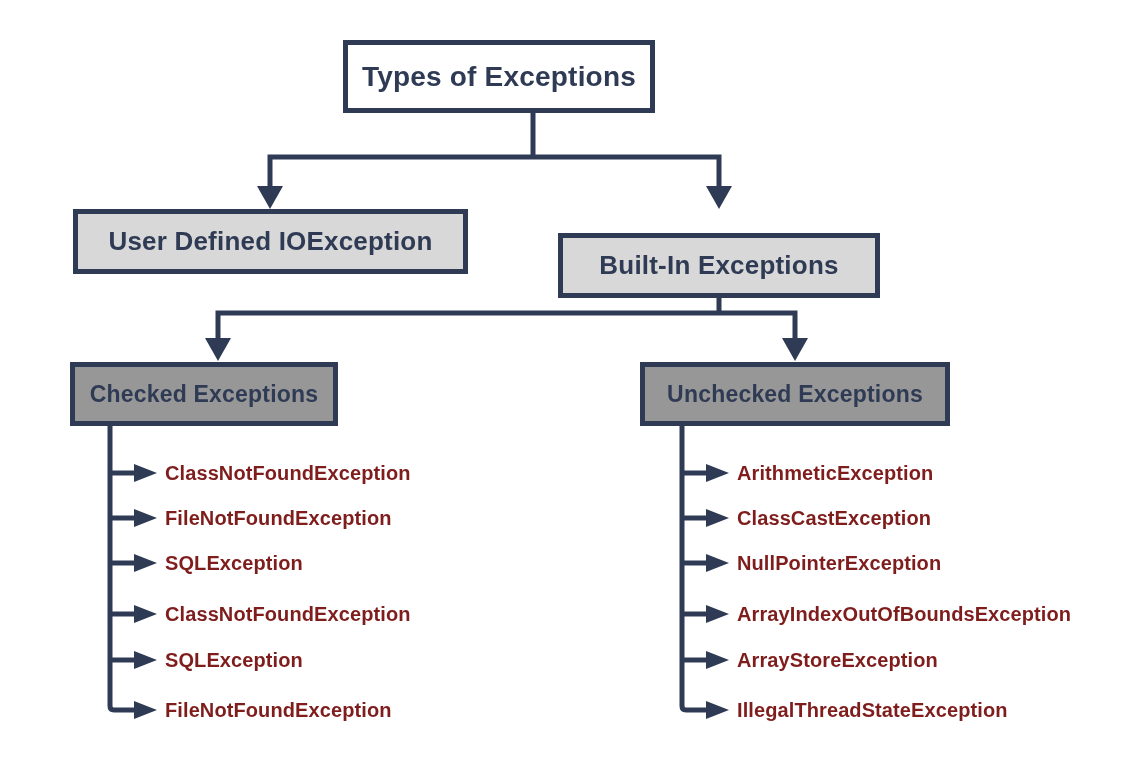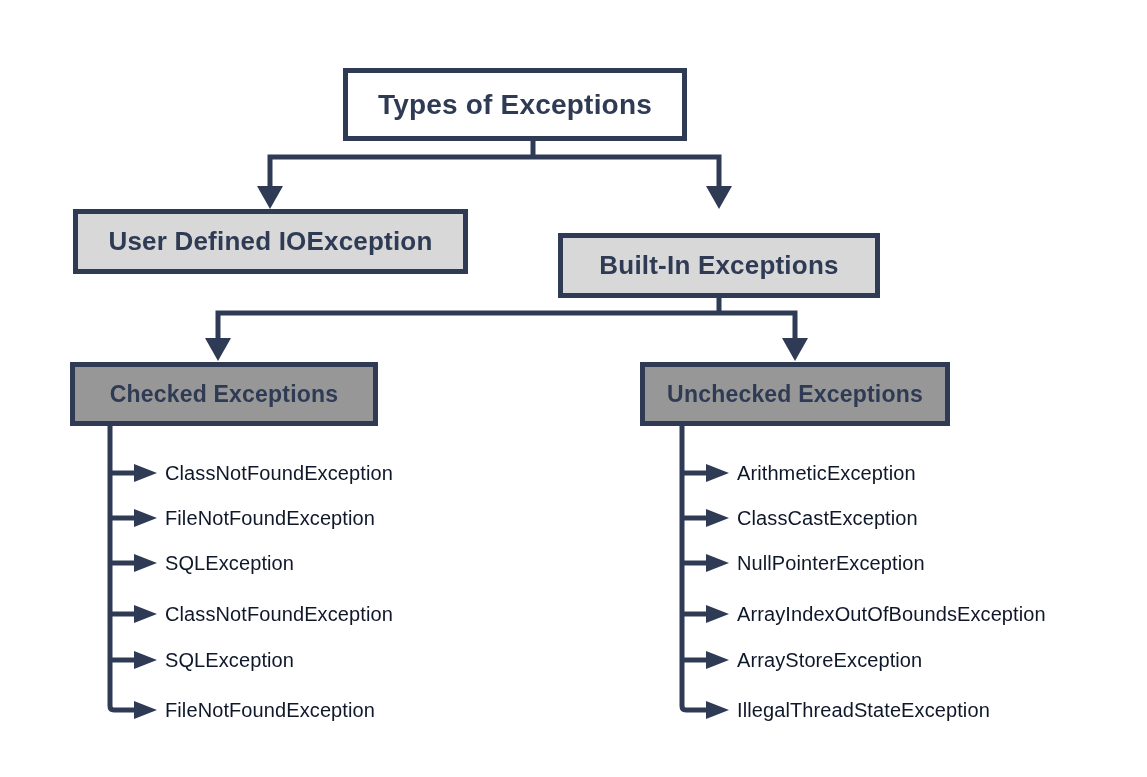--- a/index.html
+++ b/index.html
@@ -23,35 +23,34 @@
     border: 5px solid #2f3b54;
     color: #2f3b54;
     font-weight: bold;
     display: flex;
     align-items: center;
     justify-content: center;
     text-align: center;
     letter-spacing: 0.2px;
   }
   .node-root {
-    left: 343px; top: 40px; width: 344px; height: 73px;
+    left: 343px; top: 40px; width: 312px; height: 73px;
     background: #ffffff;
     font-size: 28px;
-    margin-top: 28px;
   }
   .node-level2 { background: #d8d8d8; font-size: 26px; }
   .node-user-defined { left: 73px;  top: 209px; width: 395px; height: 65px; }
   .node-built-in     { left: 558px; top: 209px; width: 322px; height: 65px; margin-top: 24px; }
   .node-level3 { background: #979797; font-size: 23px; }
-  .node-checked   { left: 70px;  top: 362px; width: 308px; height: 64px; }
+  .node-checked   { left: 70px;  top: 362px; width: 268px; height: 64px; }
   .node-unchecked { left: 640px; top: 362px; width: 310px; height: 64px; }
   .leaf-label {
     position: absolute;
-    color: #0f172a;
-    font-weight: normal;
+    color: #7f1d1d;
+    font-weight: bold;
     font-size: 20px;
     line-height: 24px;
     white-space: nowrap;
     letter-spacing: 0.1px;
   }
   .col-checked .leaf-label   { left: 165px; }
   .col-unchecked .leaf-label { left: 737px; }
 </style>
 </head>
 <body>

